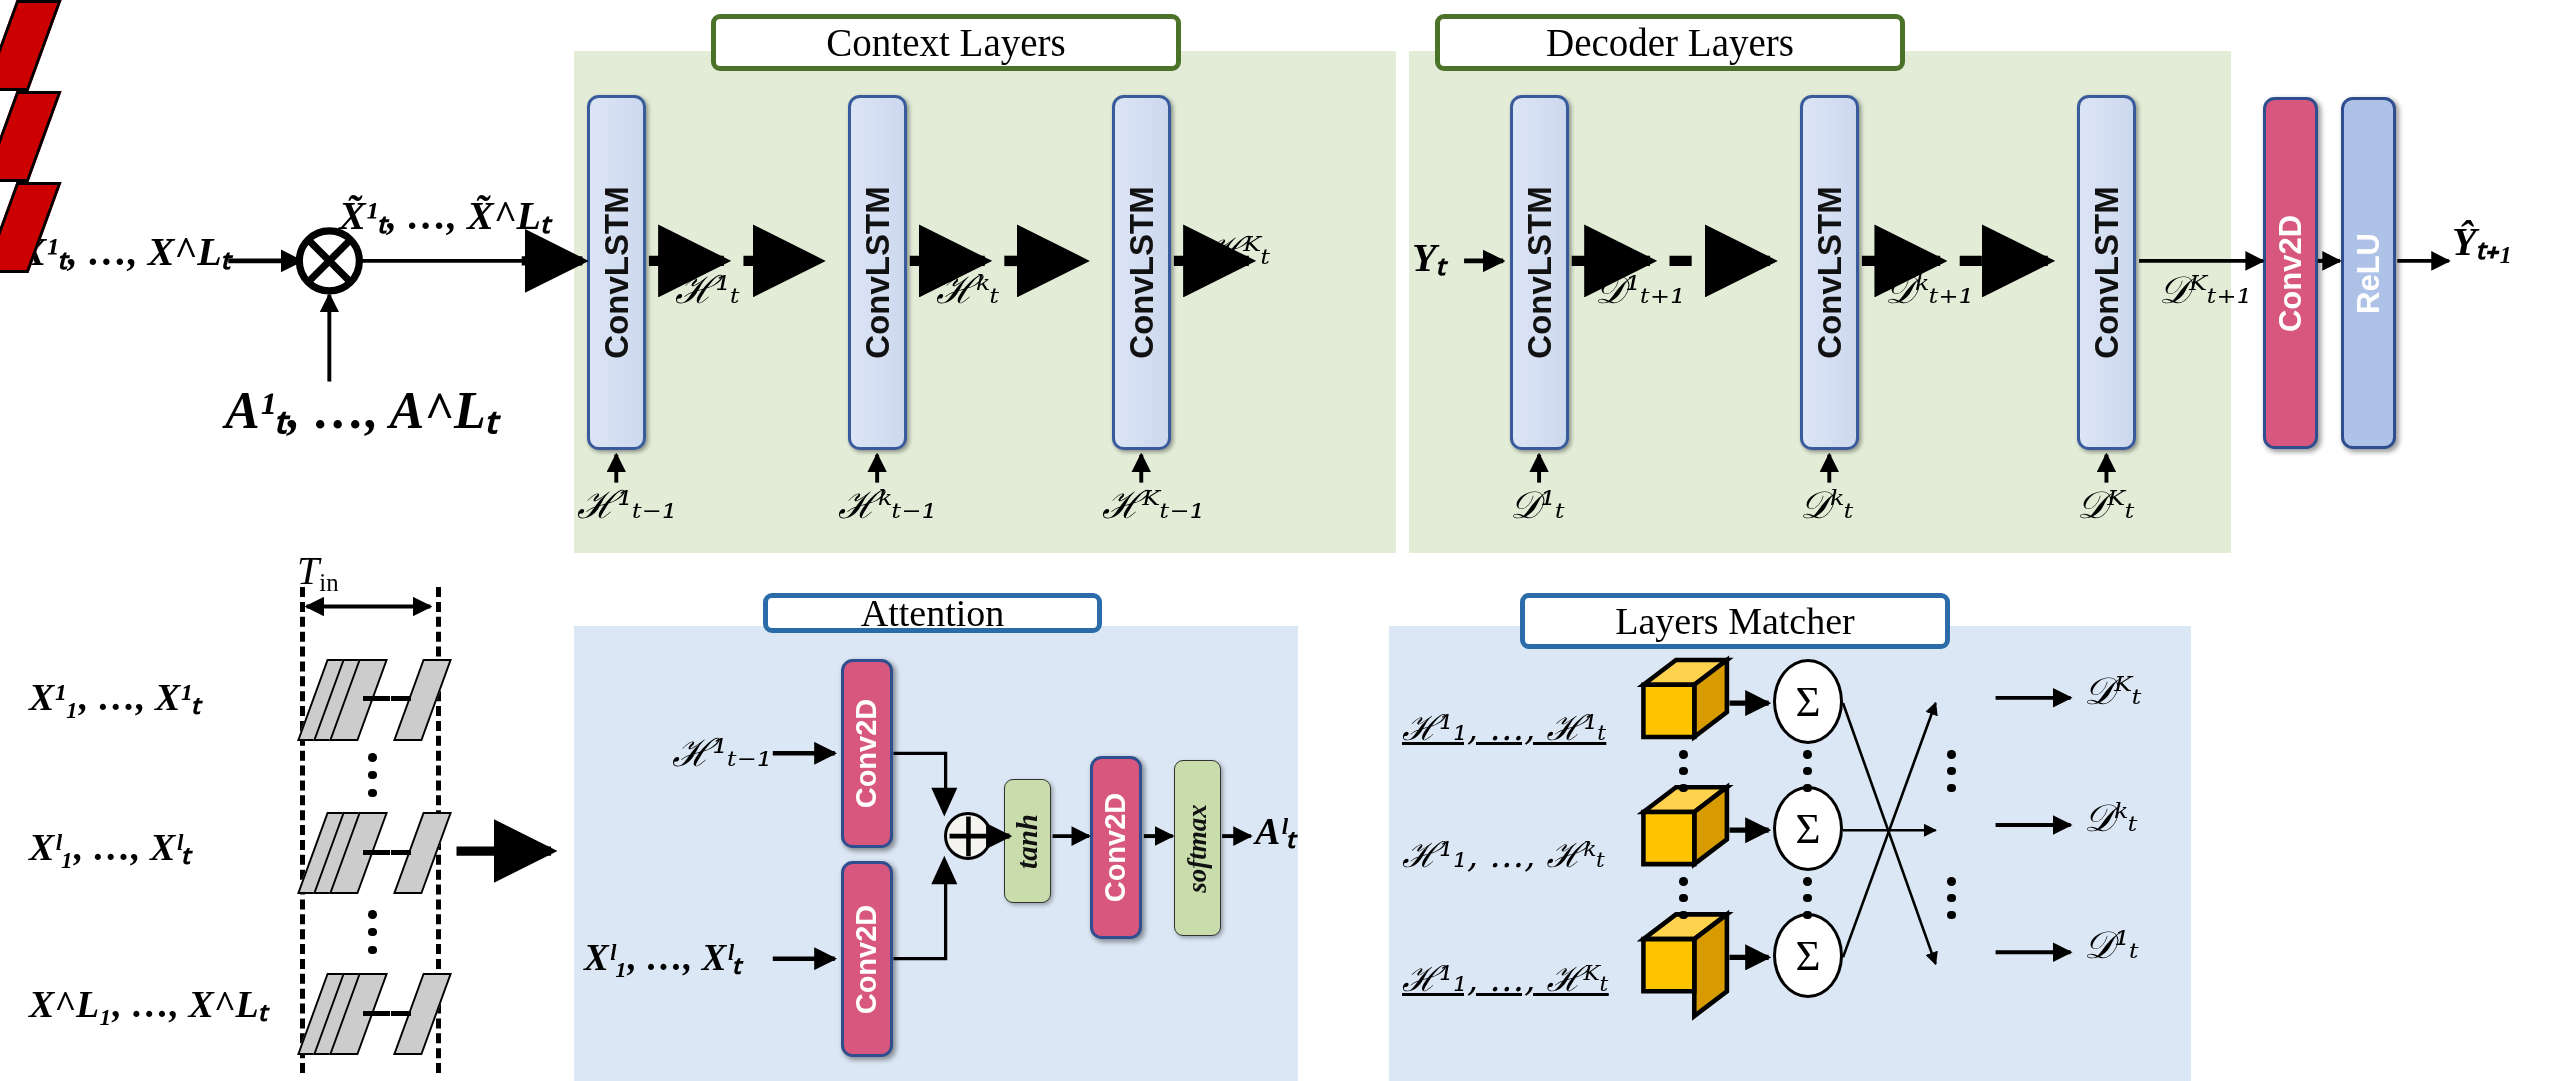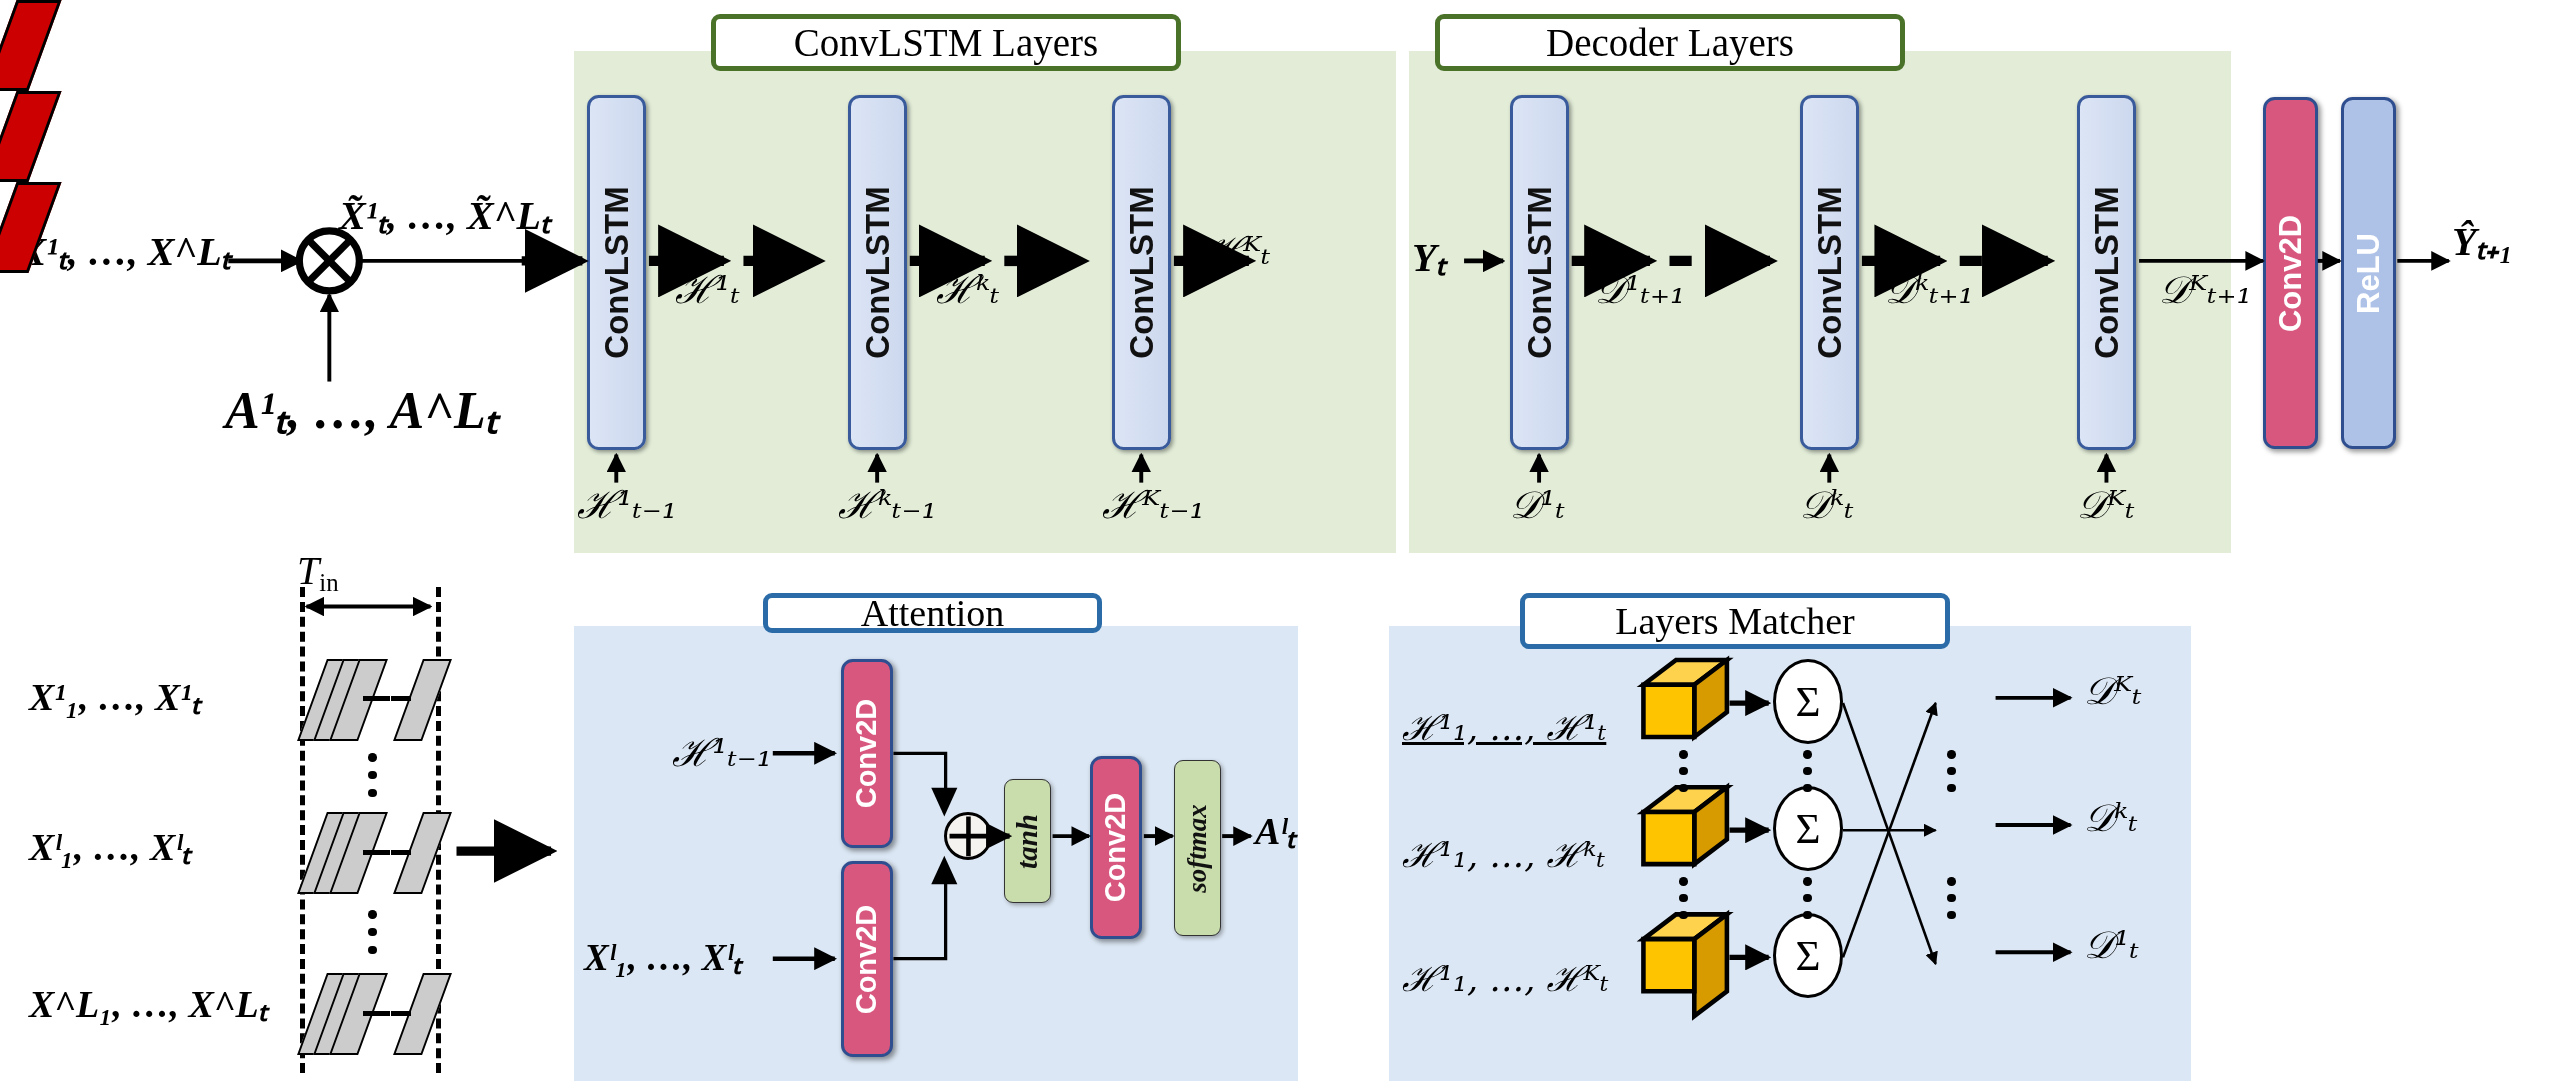--- a/index.html
+++ b/index.html
@@ -91,21 +91,21 @@
 </style>
 </head>
 <body>
 
 <div class="abs panel-green" style="left:574px;top:51px;width:822px;height:502px;"></div>
 <div class="abs panel-green" style="left:1409px;top:51px;width:822px;height:502px;"></div>
 <div class="abs panel-blue" style="left:574px;top:626px;width:724px;height:457px;"></div>
 <div class="abs panel-blue" style="left:1389px;top:626px;width:802px;height:457px;"></div>
 
 <div class="title-chip chip-green" style="left:711px;top:14.3px;width:470px;height:57px;font-size:39px;">
-  <span>ConvLSTM Layers</span>
+  <span>Context Layers</span>
 </div>
 <div class="title-chip chip-green" style="left:1435px;top:14.3px;width:470px;height:57px;font-size:39px;">
   <span>Decoder Layers</span>
 </div>
 <div class="title-chip chip-blue" style="left:763px;top:593px;width:339px;height:40px;font-size:38px;">
   <span>Attention</span>
 </div>
 <div class="title-chip chip-blue" style="left:1520px;top:593px;width:430px;height:56px;font-size:38px;">
   <span>Layers Matcher</span>
 </div>
@@ -257,21 +257,21 @@
   <span class="vtxt" style="font-size:27px;">softmax</span>
 </div>
 
 <div class="math bold-it" style="left:1255px;top:812px;font-size:38px;">
   <span>Aˡₜ</span></div>
 
 <div class="math" style="left:1402px;top:711px;font-size:35px;text-decoration:underline;">
   <span class="scr">ℋ¹₁, …, ℋ¹ₜ</span></div>
 <div class="math" style="left:1402px;top:838px;font-size:35px;">
   <span class="scr">ℋ¹₁, …, ℋᵏₜ</span></div>
-<div class="math" style="left:1402px;top:962px;font-size:35px;">
+<div class="math" style="left:1402px;top:962px;font-size:35px;text-decoration:underline;">
   <span class="scr">ℋ¹₁, …, ℋᴷₜ</span></div>
 
 <svg class="ov" viewBox="0 0 3950 1659" width="2576" height="1082">
   <g stroke="#000" stroke-width="7">
     <polygon points="2520,1050 2570,1012 2648,1012 2598,1050" fill="#ffd24d"></polygon>
     <polygon points="2598,1050 2648,1012 2648,1092 2598,1130" fill="#d79b00"></polygon>
     <polygon points="2520,1050 2598,1050 2598,1130 2520,1130" fill="#ffc400"></polygon>
   </g>
   <g stroke="#000" stroke-width="7">
     <polygon points="2520,1245 2570,1207 2648,1207 2598,1245" fill="#ffd24d"></polygon>

